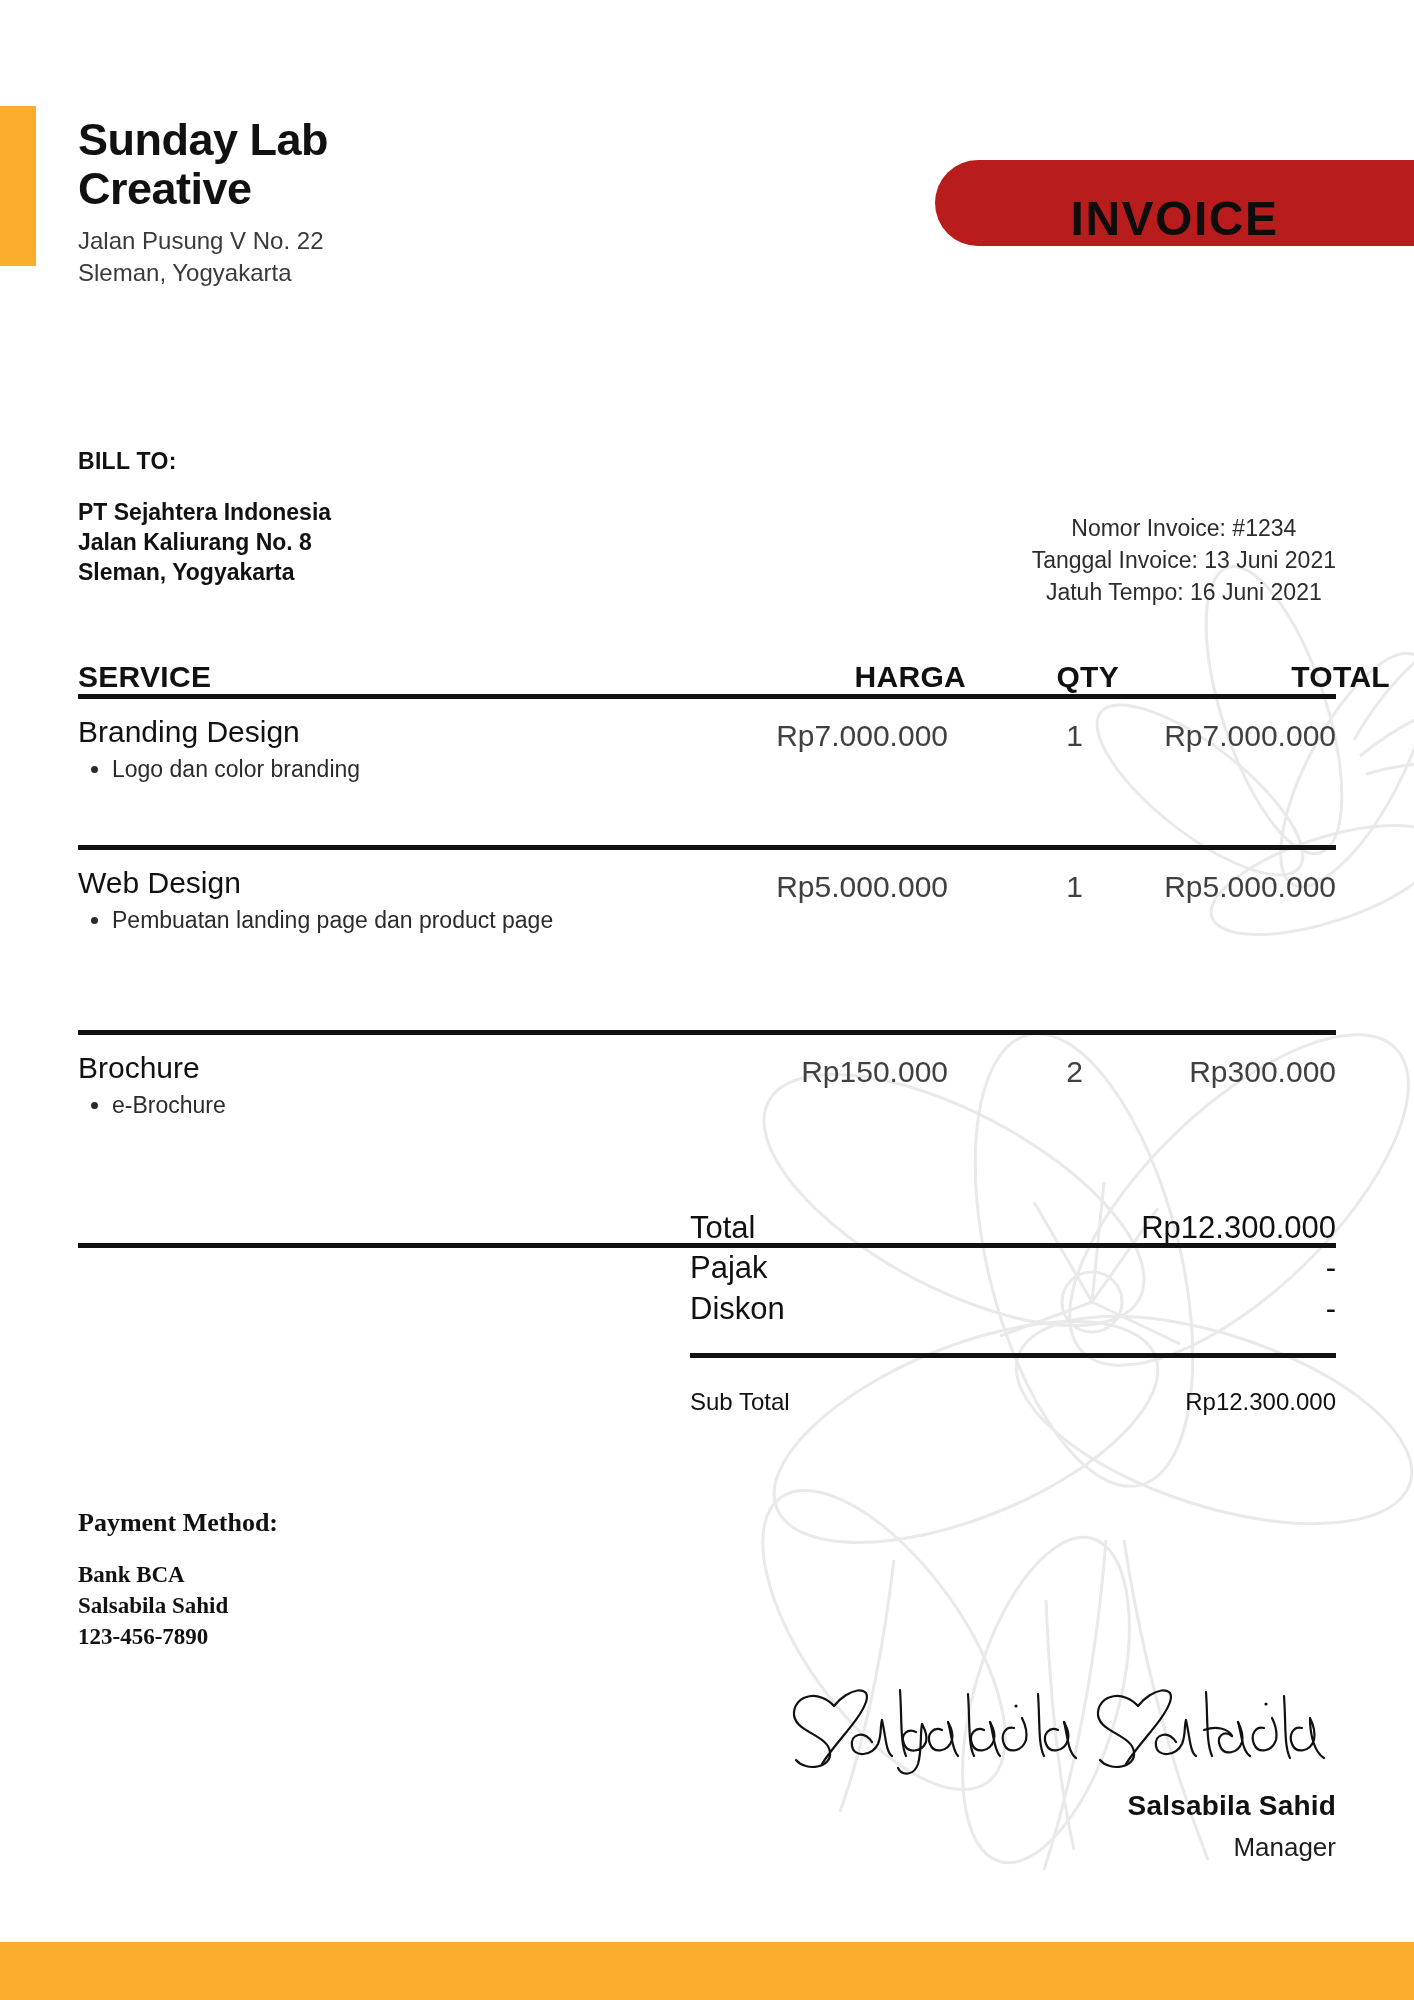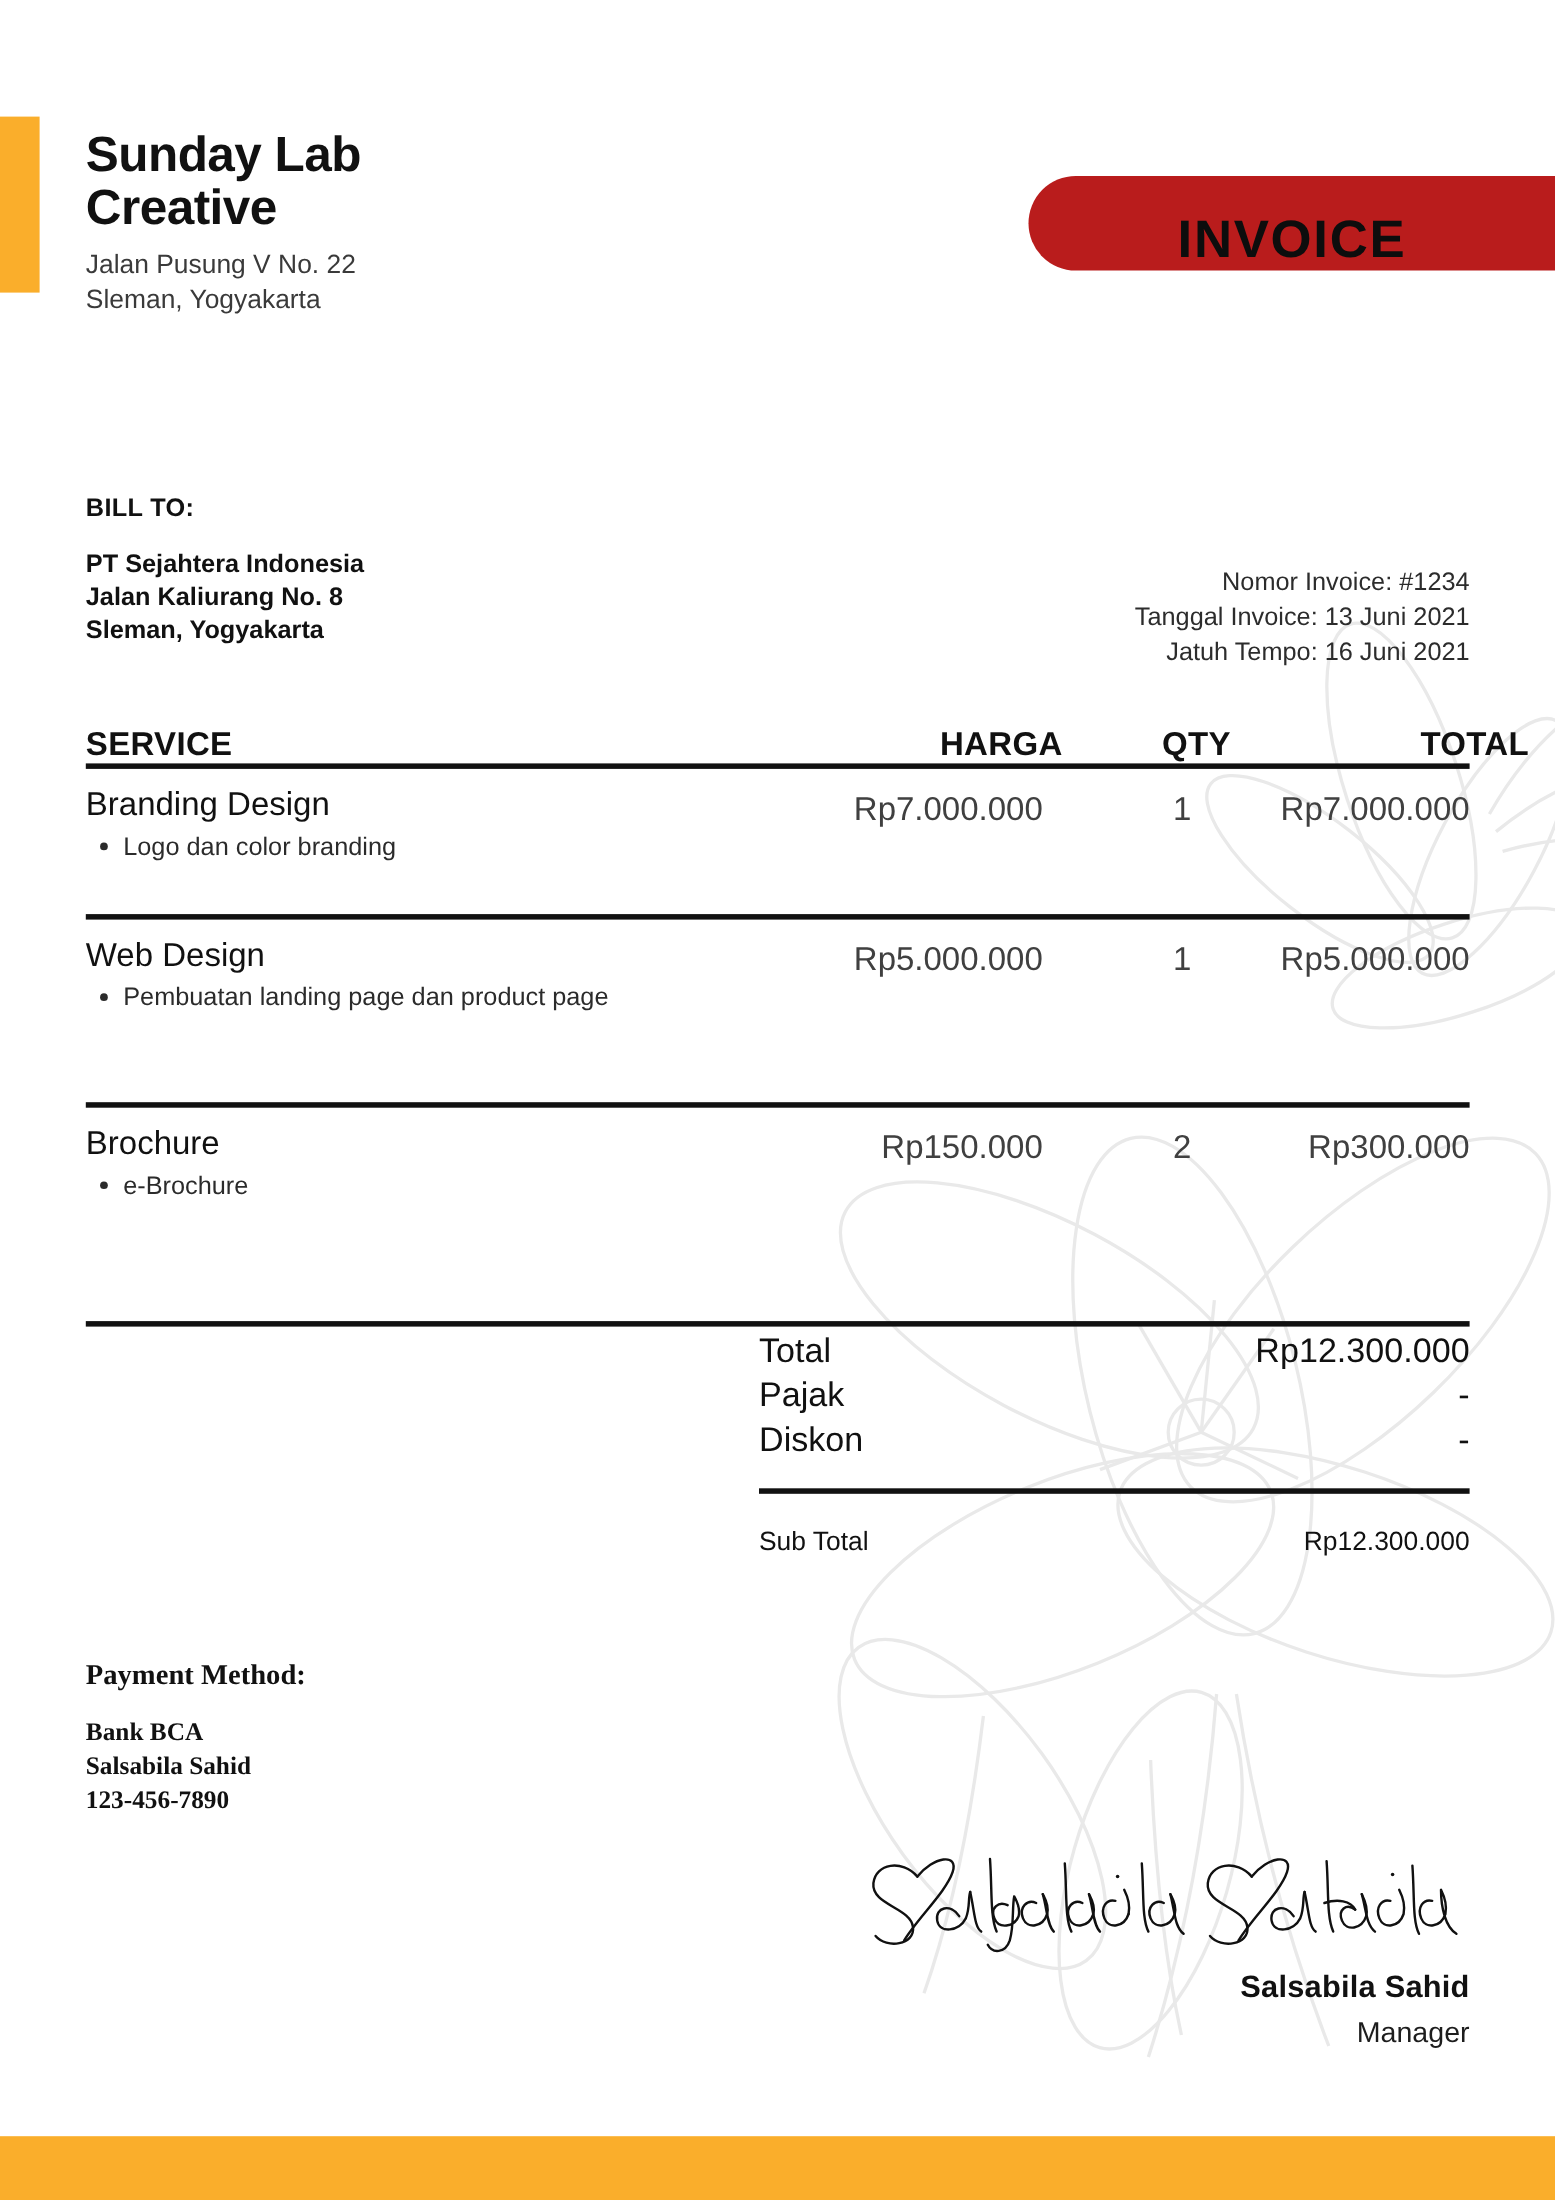--- a/index.html
+++ b/index.html
@@ -113,21 +113,21 @@
     font-weight: bold;
     line-height: 1.31;
     white-space: pre-line;
     color: #111111;
   }
 
   .meta-block {
     position: absolute;
     right: 78px;
     top: 512px;
-    text-align: right;
+    text-align: center;
     font-size: 23px;
     line-height: 1.4;
     color: #2c2c2c;
     font-weight: 300;
     z-index: 3;
   }
   .meta-line { white-space: nowrap; }
 
   
   .table {
@@ -156,21 +156,21 @@
   }
 
   .rule {
     height: 5px;
     background: #111111;
     width: 100%;
   }
 
   .item-row {
     padding-top: 16px;
-    padding-bottom: 0;
+    padding-bottom: 14px;
   }
   .item-name {
     font-size: 30px;
     font-weight: 400;
     line-height: 1.12;
     color: #111111;
   }
   .item-bullets {
     margin: 6px 0 0 0;
     padding-left: 34px;

